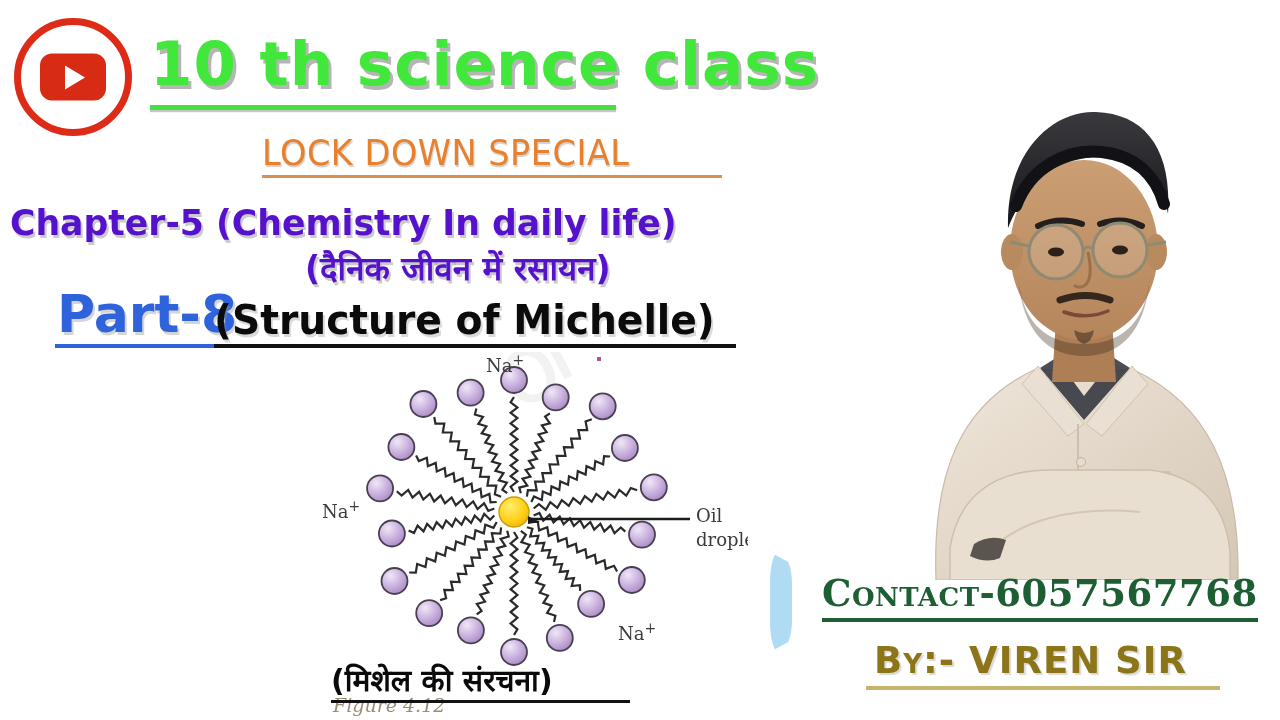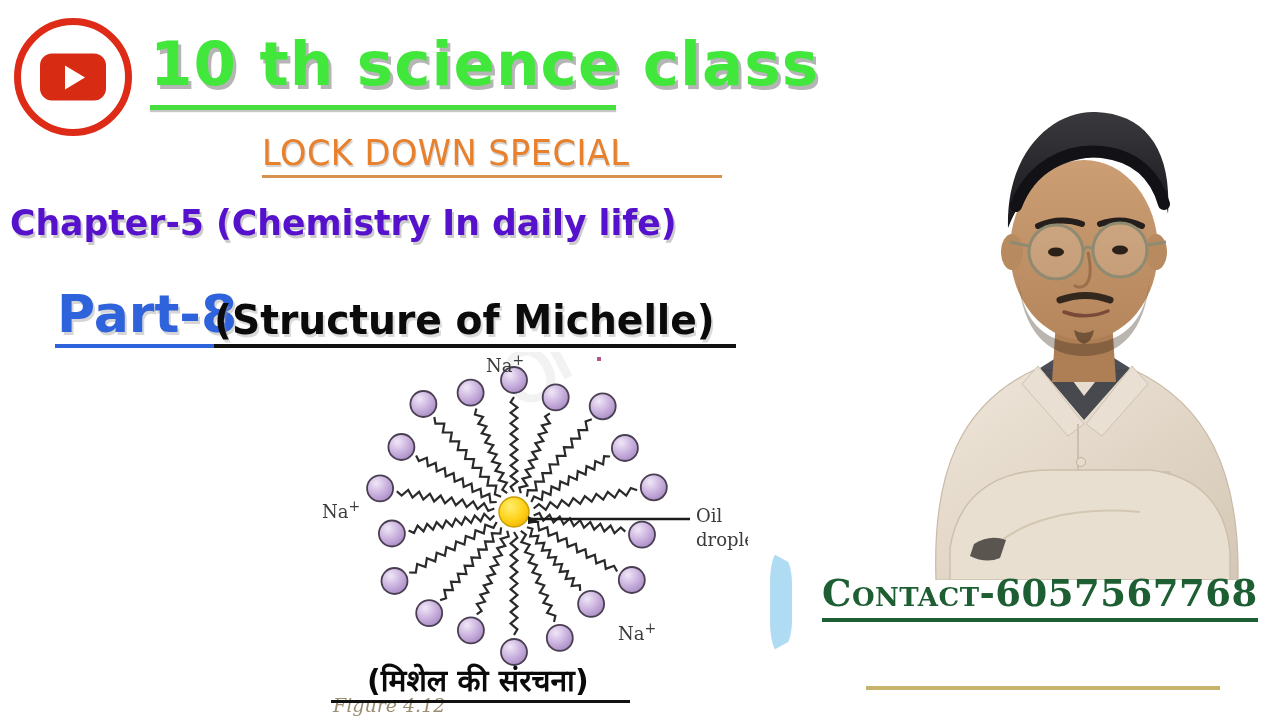--- a/index.html
+++ b/index.html
@@ -111,21 +111,21 @@
   }
 
   
   .micelle-wrap{position:absolute;left:318px;top:352px;width:430px;height:318px;}
   .micelle-wrap svg{display:block;}
 
   .fig-caption{
     position:absolute;left:331px;top:664px;
     font-family:"DejaVu Sans", sans-serif;
     font-weight:bold;font-size:30px;line-height:34px;
-    color:#0A0A0A;white-space:nowrap;margin-left:36px;
+    color:#0A0A0A;white-space:nowrap;
   }
   .fig-caption-rule{
     position:absolute;left:331px;top:700px;width:299px;height:3px;background:#111;
   }
   .fig-num{
     position:absolute;left:333px;top:694px;
     font-family:"DejaVu Serif", serif;
     font-style:italic;font-weight:normal;font-size:19px;
     color:#8a7a5c;opacity:.85;white-space:nowrap;
   }
@@ -182,20 +182,21 @@
     </div>
   </div>
 
   <div class="title-main">10 th science class</div>
   <div class="title-main-rule"></div>
 
   <div class="lockdown">LOCK DOWN SPECIAL</div>
   <div class="lockdown-rule"></div>
 
   <div class="chapter">Chapter-5 (Chemistry In daily life)</div>
+  <div class="chapter-hi">(दैनिक जीवन में रसायन)</div>
 
   <div class="part">Part-8</div>
   <div class="part-rule"></div>
   <div class="structure">(Structure of Michelle)</div>
   <div class="structure-rule"></div>
 
   <div class="micelle-wrap">
     <svg width="430" height="318" viewBox="0 0 430 318" xmlns="http://www.w3.org/2000/svg">
       <defs>
         <radialGradient id="headG" cx="35%" cy="30%" r="75%">
@@ -344,15 +345,16 @@
       <path d="M176 312 q22 8 44 -1" stroke="#7A4A38" stroke-width="3.5" fill="none" stroke-linecap="round"></path>
 
       <path d="M130 276 C134 332 160 356 196 356 C232 356 258 332 262 276
                C258 326 230 344 196 344 C162 344 134 326 130 276 Z" fill="#3B2A1E" opacity=".35"></path>
       <path d="M186 330 q10 6 20 0 q-2 12 -10 14 q-8 -2 -10 -14 Z" fill="#3B2A1E" opacity=".55"></path>
     </svg>
   </div>
 
   <div class="contact">Contact-6057567768</div>
   <div class="contact-rule"></div>
+  <div class="byline">By:- VIREN SIR</div>
   <div class="byline-rule"></div>
 
 </div>
 
 </body></html>

